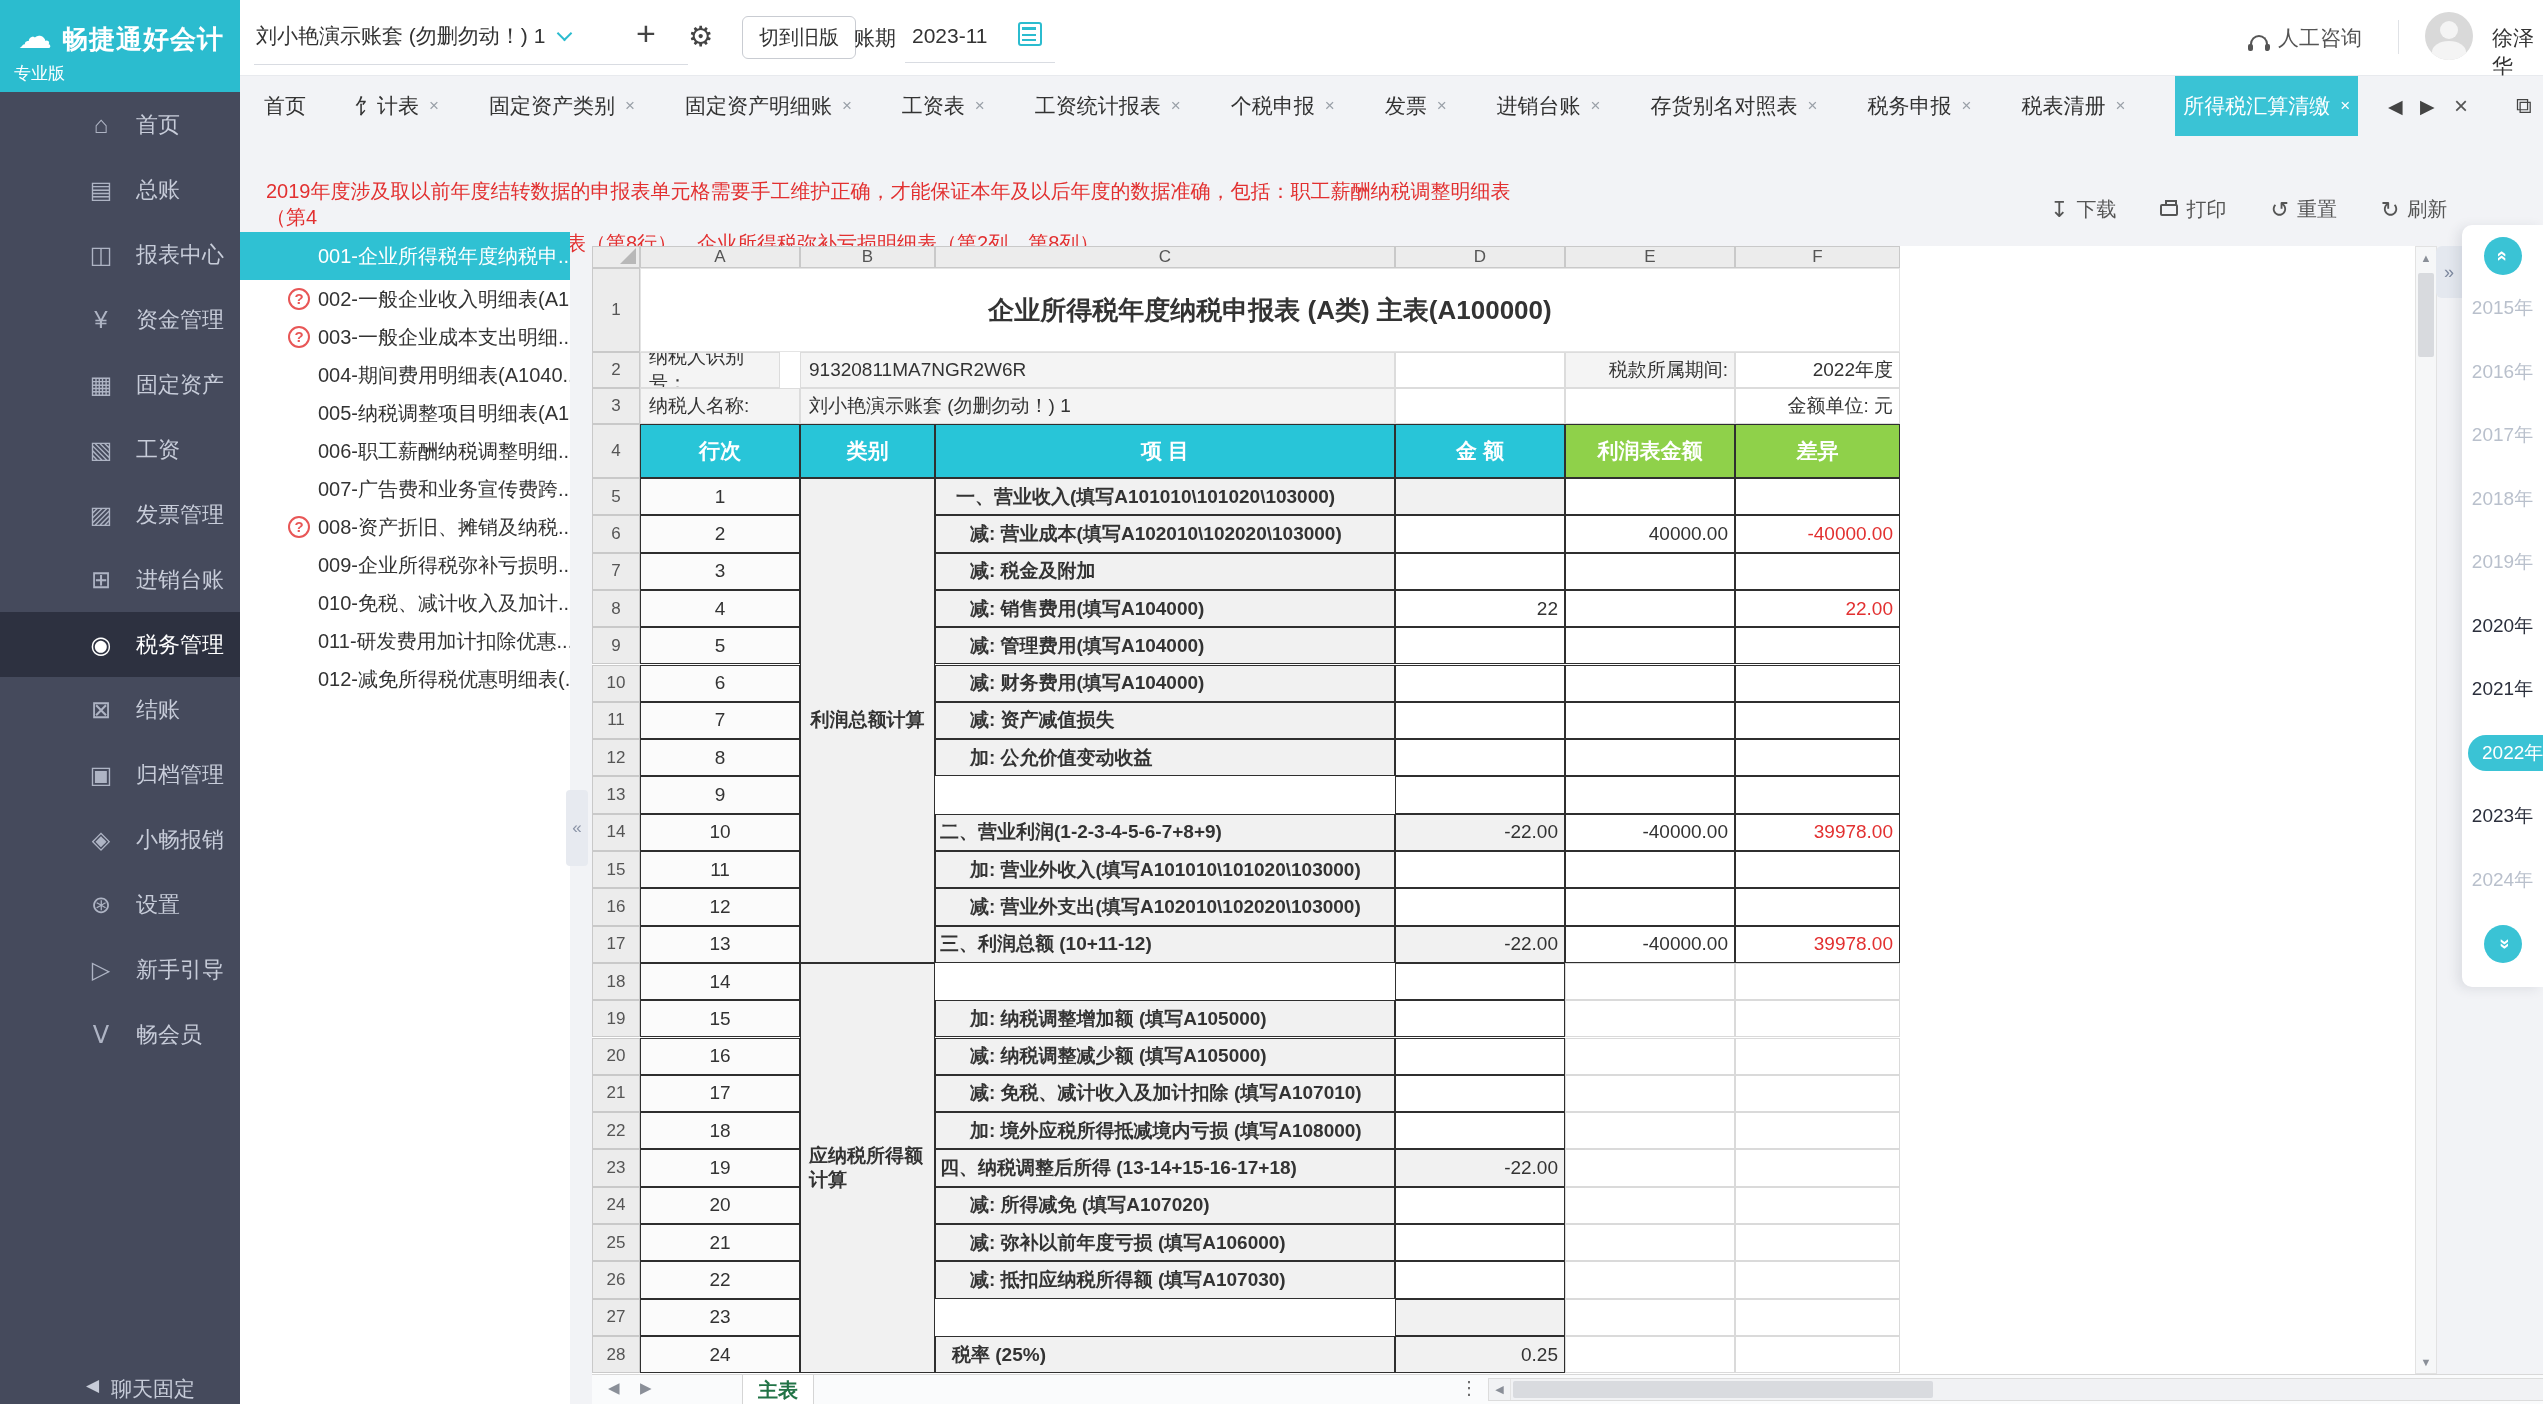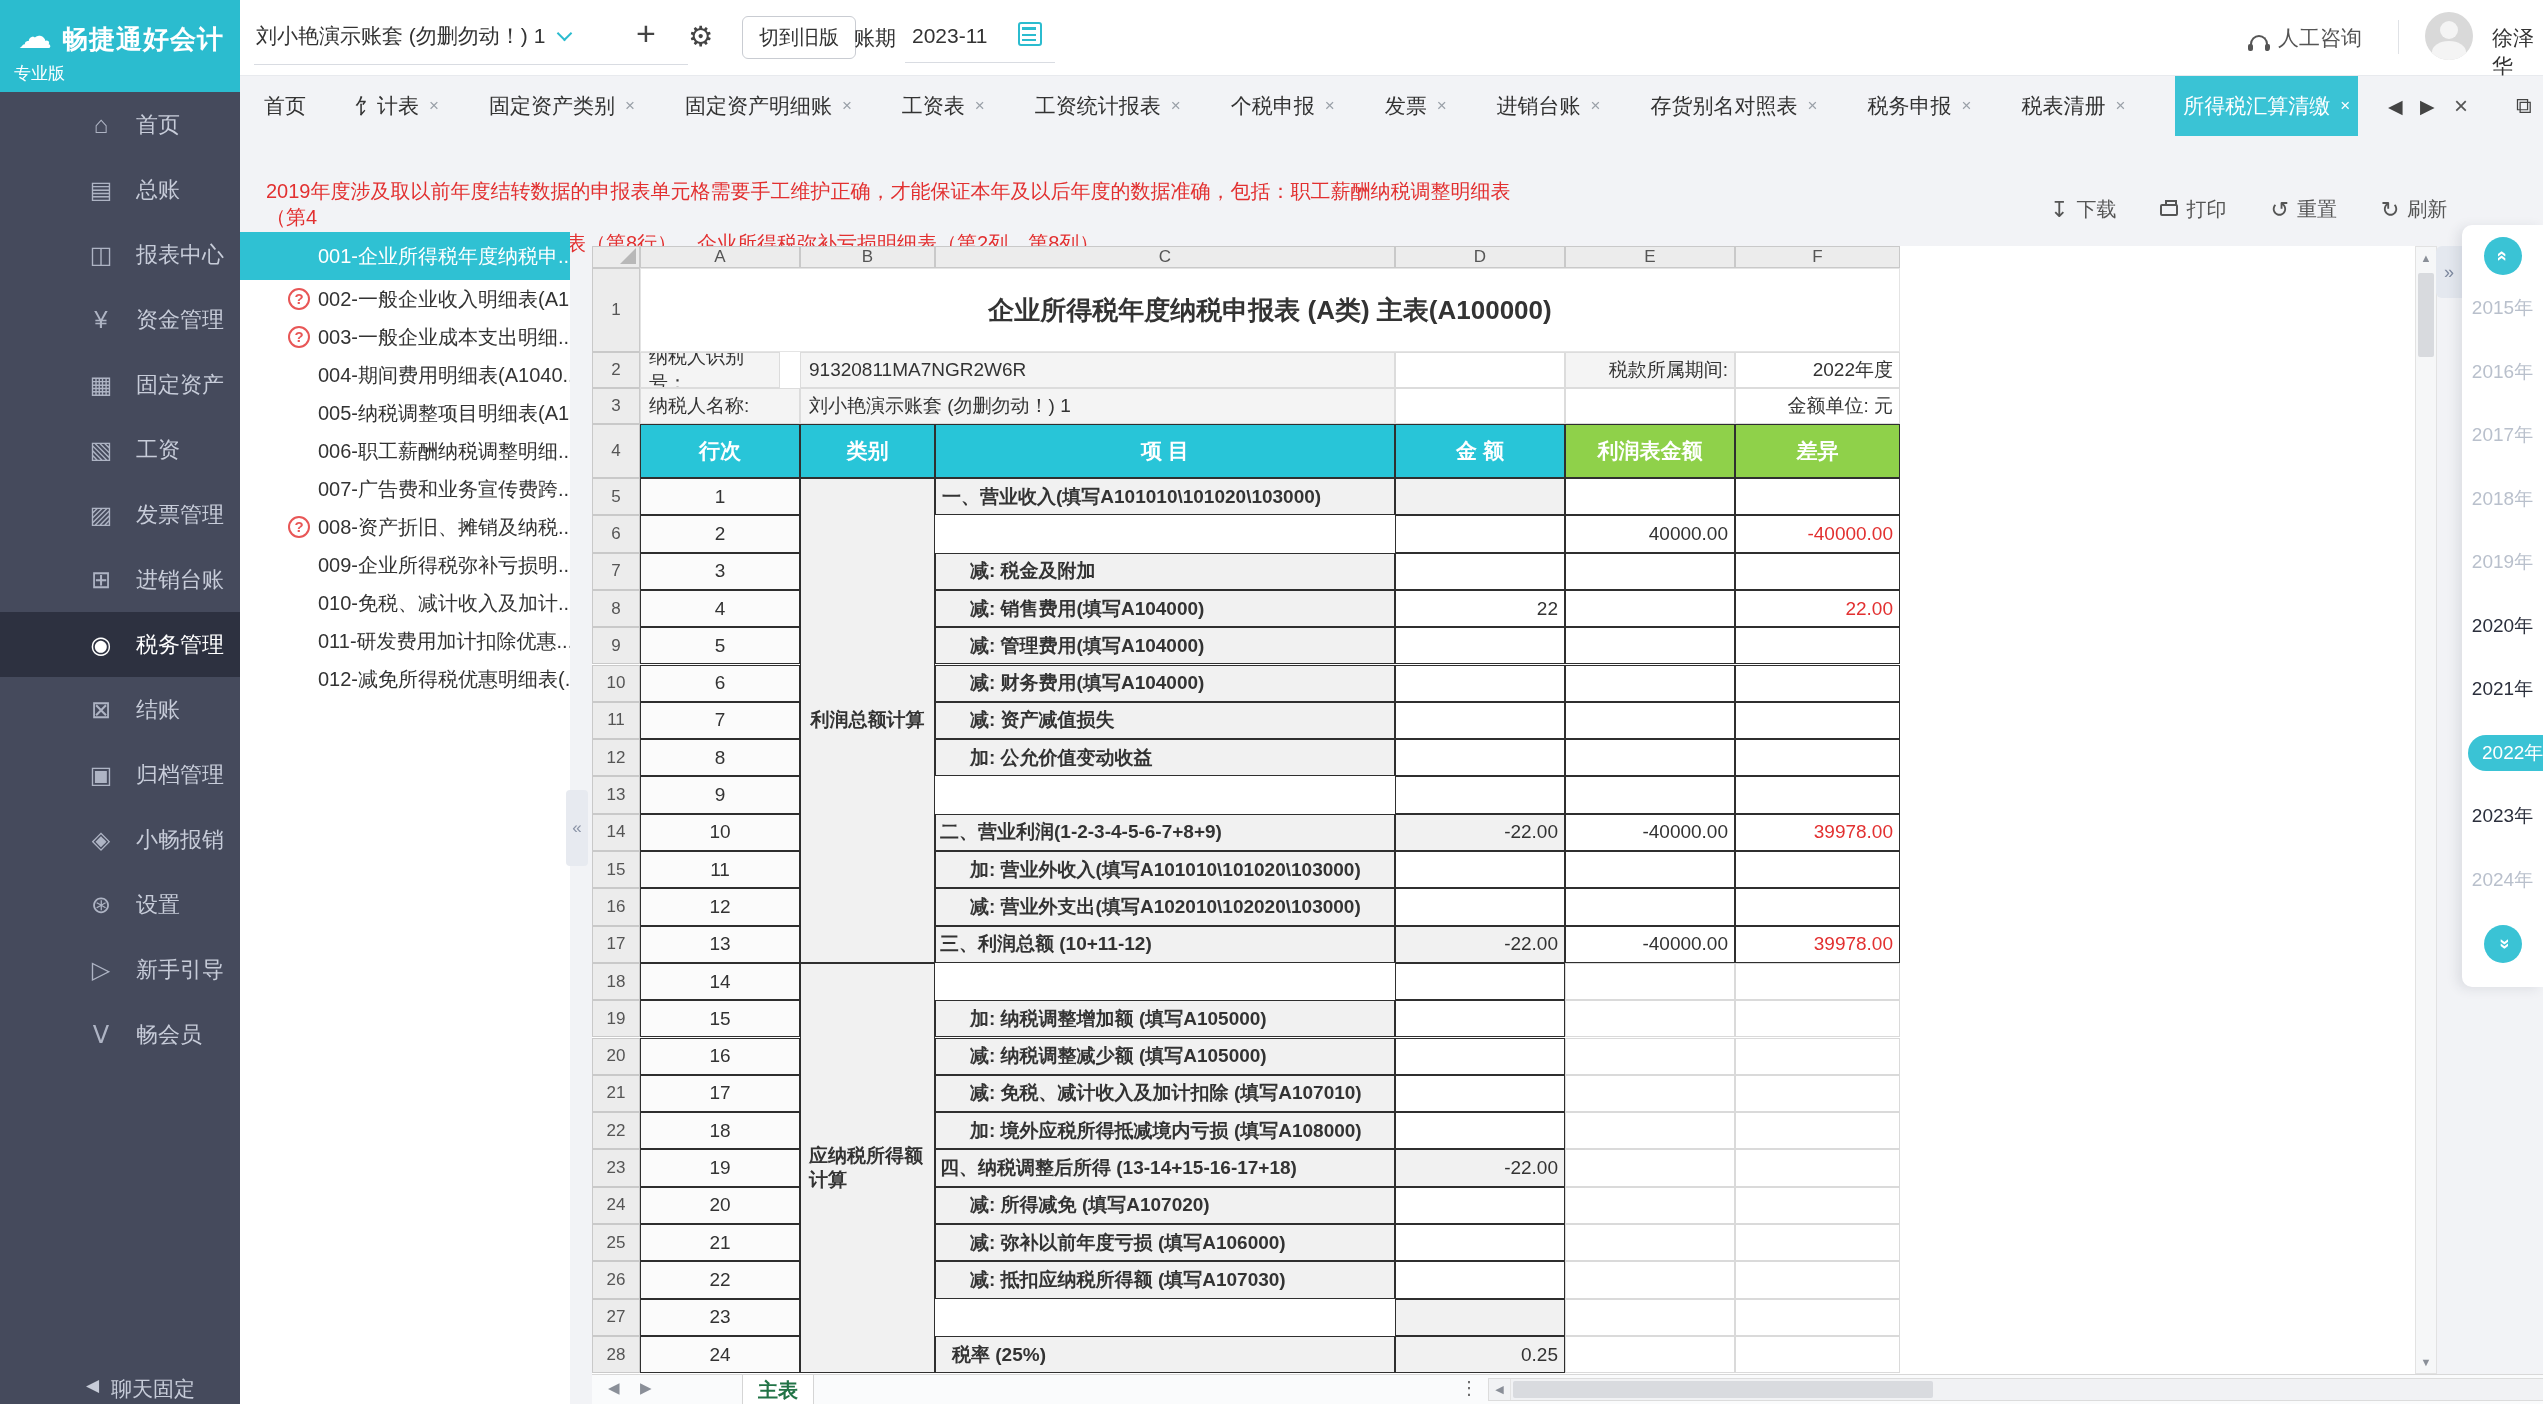--- a/index.html
+++ b/index.html
@@ -361,28 +361,31 @@
       <div class="cell infocell white" style="left:973px;top:142px;width:170px;height:36px;"></div>
       <div class="cell infocell white num" style="left:1143px;top:142px;width:165px;height:36px;justify-content:flex-end">金额单位: 元</div>
       <div class="cell blackcell thead cyanbg" style="left:48px;top:178px;width:160px;height:54px;">行次</div>
       <div class="cell blackcell thead cyanbg" style="left:208px;top:178px;width:135px;height:54px;">类别</div>
       <div class="cell blackcell thead cyanbg" style="left:343px;top:178px;width:460px;height:54px;">项    目</div>
       <div class="cell blackcell thead cyanbg" style="left:803px;top:178px;width:170px;height:54px;">金    额</div>
       <div class="cell blackcell thead greenbg" style="left:973px;top:178px;width:170px;height:54px;">利润表金额</div>
       <div class="cell blackcell thead greenbg" style="left:1143px;top:178px;width:165px;height:54px;">差异</div>
       <div class="cell hdrcell" style="left:0px;top:232px;width:48px;height:37.3px;">5</div>
       <div class="cell blackcell" style="left:48px;top:232px;width:160px;height:37.3px;justify-content:center;background:#fbfbfb">1</div>
-      <div class="cell blackcell graycell" style="left: 343px; top: 232px; width: 460px; height: 37.3px; padding-left: 6px;">
+      <div class="cell blackcell graycell" style="left: 343px; top: 232px; width: 460px; height: 37.3px; padding-left: 20px;">
         <span class="itemtxt">一、营业收入(填写A101010\101020\103000)</span>
       </div>
       <div class="cell blackcell num graycell" style="left:803px;top:232px;width:170px;height:37.3px;"></div>
       <div class="cell blackcell num cell2" style="left:973px;top:232px;width:170px;height:37.3px;display:flex;align-items:center"></div>
       <div class="cell blackcell num" style="left:1143px;top:232px;width:165px;height:37.3px;display:flex;align-items:center"></div>
       <div class="cell hdrcell" style="left:0px;top:269.3px;width:48px;height:37.3px;">6</div>
       <div class="cell blackcell" style="left:48px;top:269.3px;width:160px;height:37.3px;justify-content:center;background:#fbfbfb">2</div>
+      <div class="cell blackcell graycell" style="left:343px;top:269.3px;width:460px;height:37.3px;padding-left:34px">
+        <span class="itemtxt">减: 营业成本(填写A102010\102020\103000)</span>
+      </div>
       <div class="cell blackcell num" style="left:803px;top:269.3px;width:170px;height:37.3px;"></div>
       <div class="cell blackcell num cell2" style="left:973px;top:269.3px;width:170px;height:37.3px;display:flex;align-items:center">40000.00</div>
       <div class="cell blackcell num red" style="left:1143px;top:269.3px;width:165px;height:37.3px;display:flex;align-items:center">-40000.00</div>
       <div class="cell hdrcell" style="left:0px;top:306.6px;width:48px;height:37.3px;">7</div>
       <div class="cell blackcell" style="left:48px;top:306.6px;width:160px;height:37.3px;justify-content:center;background:#fbfbfb">3</div>
       <div class="cell blackcell graycell" style="left:343px;top:306.6px;width:460px;height:37.3px;padding-left:34px">
         <span class="itemtxt">减: 税金及附加</span>
       </div>
       <div class="cell blackcell num" style="left:803px;top:306.6px;width:170px;height:37.3px;"></div>
       <div class="cell blackcell num cell2" style="left:973px;top:306.6px;width:170px;height:37.3px;display:flex;align-items:center"></div>

